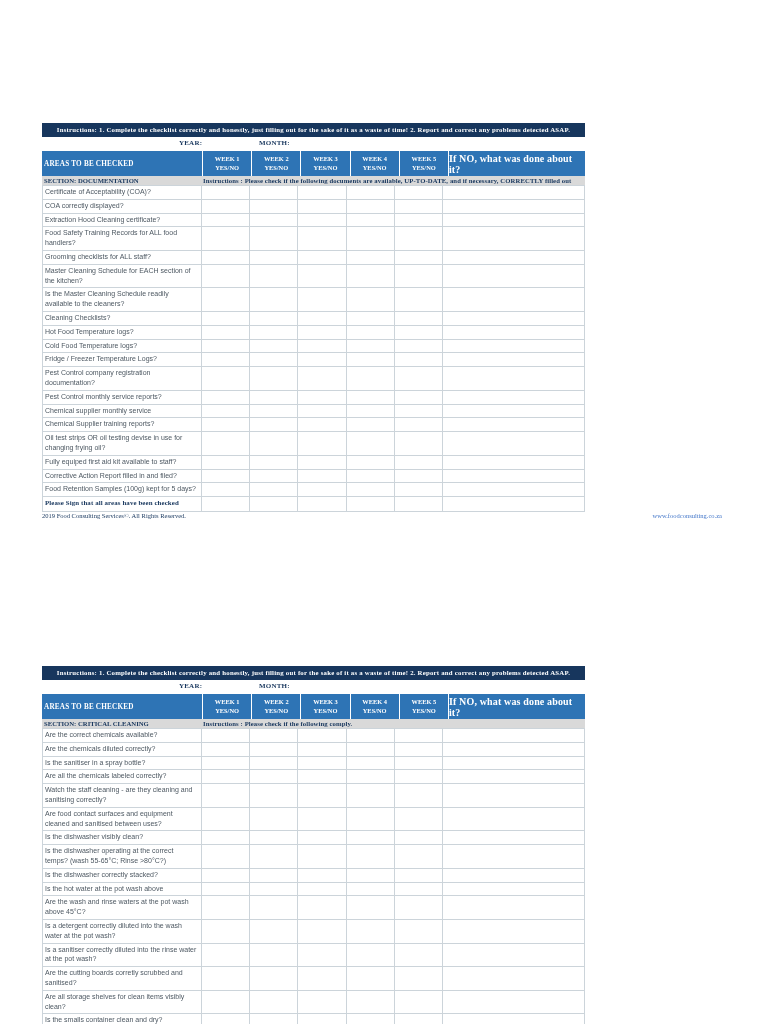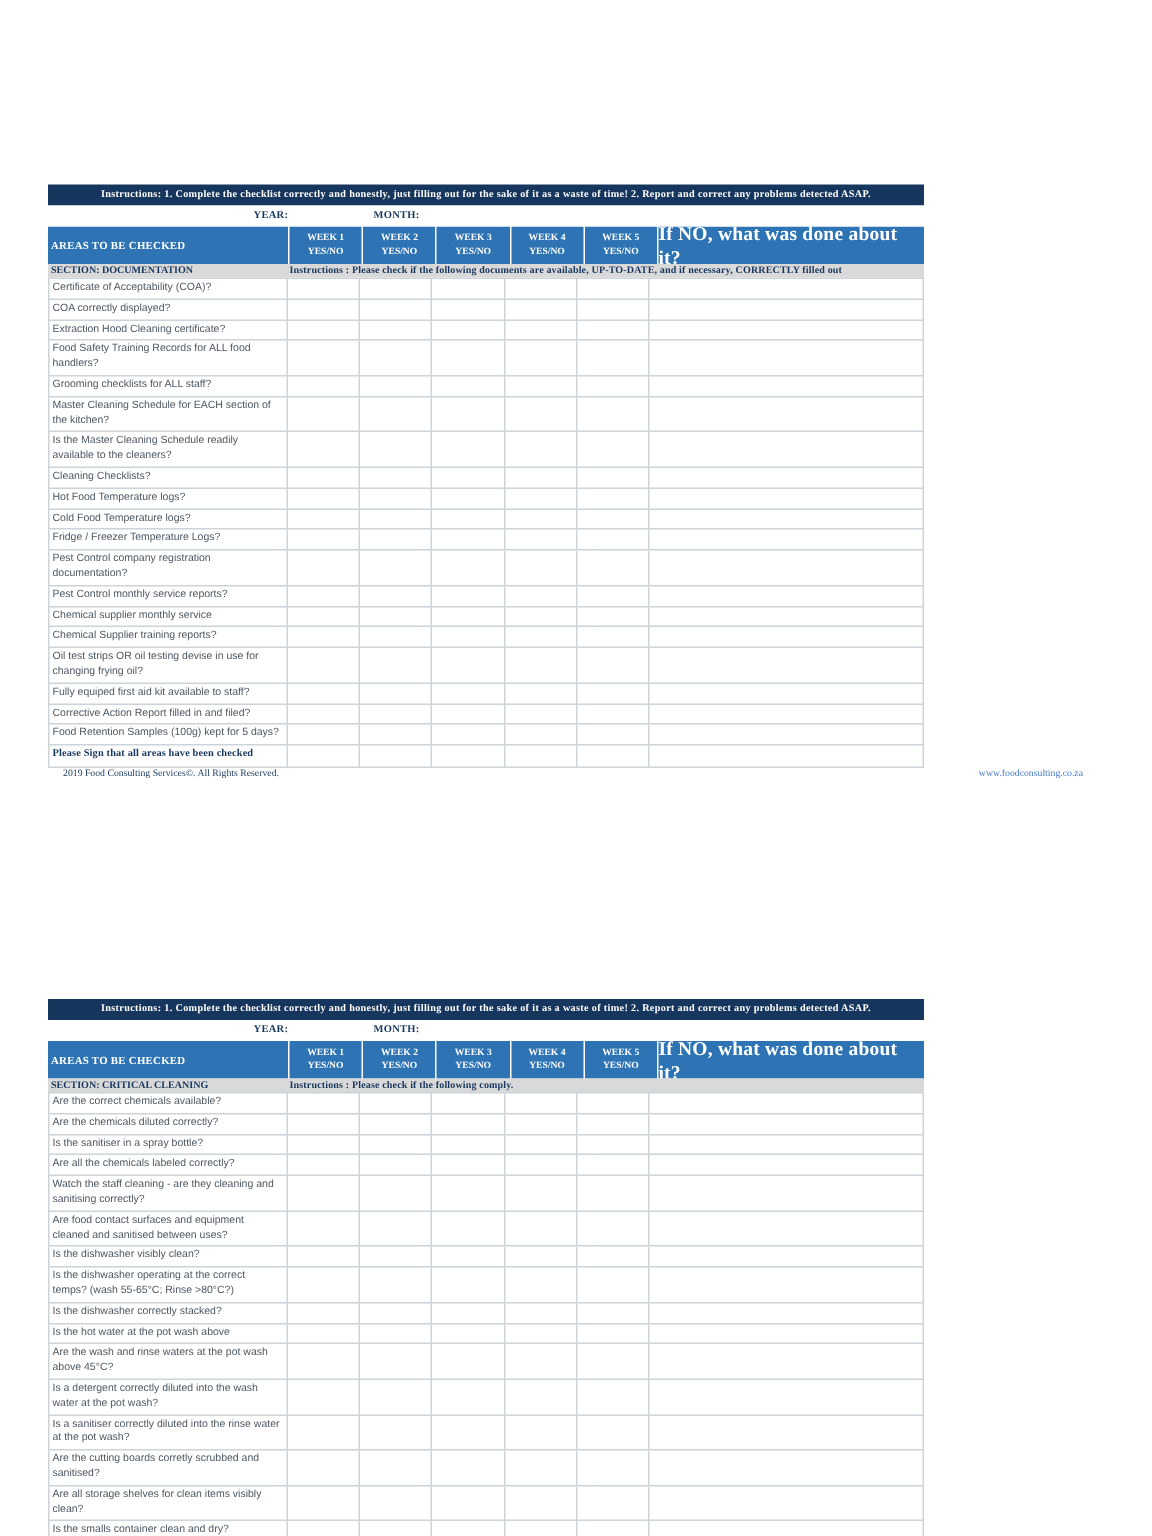--- a/index.html
+++ b/index.html
@@ -1,21 +1,21 @@
 <!DOCTYPE html>
 <html><head>
 <meta charset="utf-8">
 <style>
   html,body{margin:0;padding:0;}
   body{
     width:768px;height:1024px;overflow:hidden;position:relative;
     background:#ffffff;
     font-family:"Liberation Sans",sans-serif;
   }
-  .block{position:absolute;left:32px;width:584px;}
+  .block{position:absolute;left:42px;width:543px;}
   
   .banner{
     height:14px;background:#17365d;color:#ffffff;
     font-family:"Liberation Serif",serif;font-weight:bold;font-size:6.8px;
     line-height:14px;text-align:center;letter-spacing:.22px;
     white-space:nowrap;overflow:hidden;
   }
   
   .ymrow{position:relative;height:14px;background:#ffffff;}
   .ym{
@@ -30,21 +30,21 @@
     display:grid;grid-template-columns:160px repeat(5,48.2px) 1fr;
     height:25px;background:#ffffff;gap:1px;border-radius:12px;
   }
   .ghead .hcell{
     background:#2e74b5;color:#ffffff;
     font-family:"Liberation Serif",serif;font-weight:bold;
     display:flex;align-items:center;overflow:hidden;
   }
   .hcell.areas{font-size:7.2px;padding-left:2px;letter-spacing:.2px;}
   .hcell.wk{flex-direction:column;justify-content:center;font-size:6.4px;line-height:8.5px;text-align:center;}
-  .hcell.ifno{justify-content:flex-end;padding-right:3px;font-size:13px;letter-spacing:.15px;}
+  .hcell.ifno{justify-content:flex-end;padding-right:3px;font-size:10px;letter-spacing:.15px;}
   
   .srow{
     position:relative;height:9px;background:#d9d9d9;
     font-family:"Liberation Serif",serif;font-weight:bold;font-size:6.7px;
     color:#17365d;line-height:9px;white-space:nowrap;
   }
   .srow .stitle{position:absolute;left:2px;top:0;}
   .srow .sinstr{position:absolute;left:161px;top:0;letter-spacing:.1px;}
   
   .rows{border-top:1px solid #ccd4da;}

